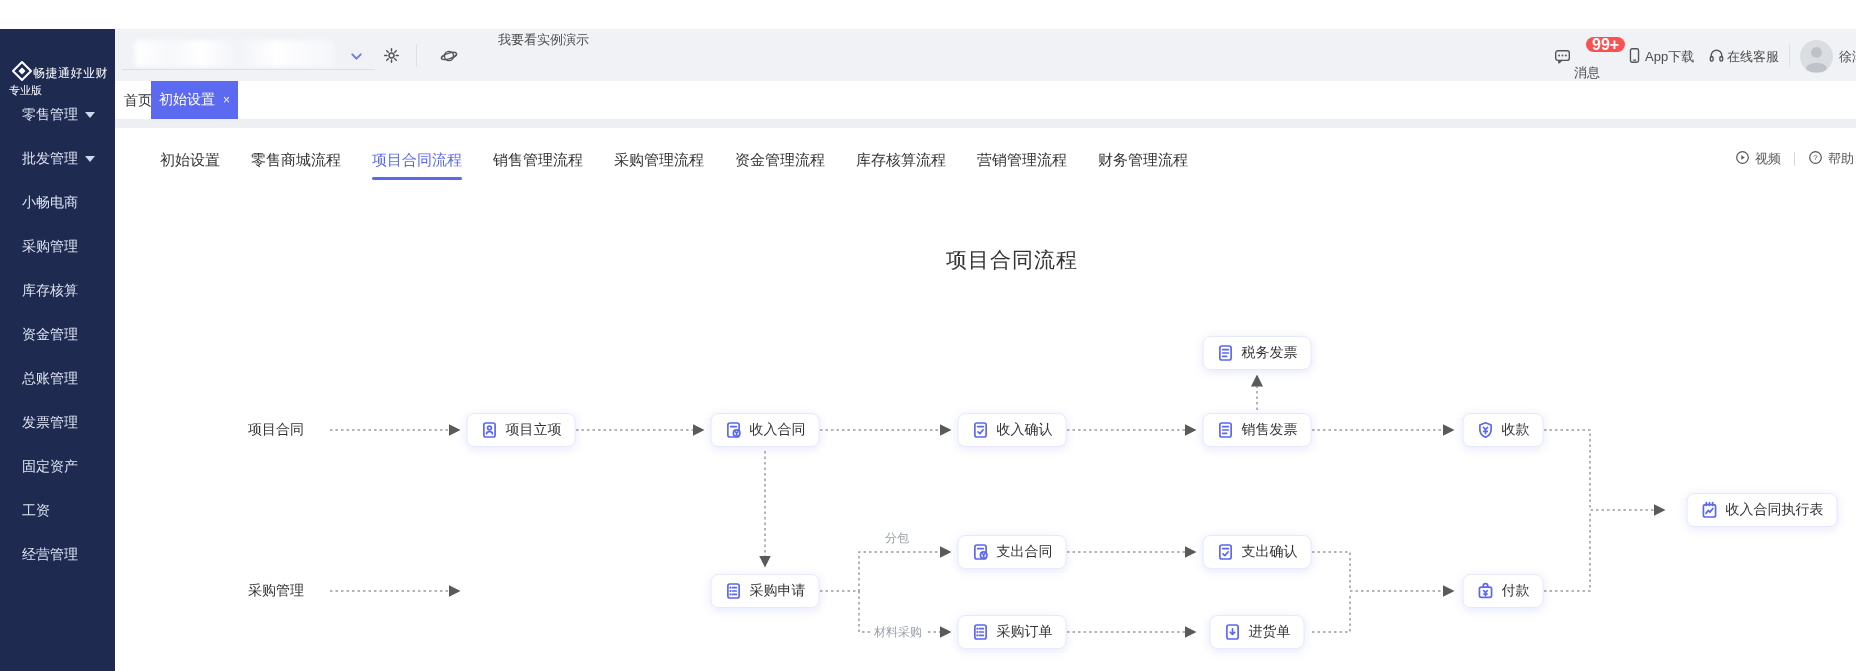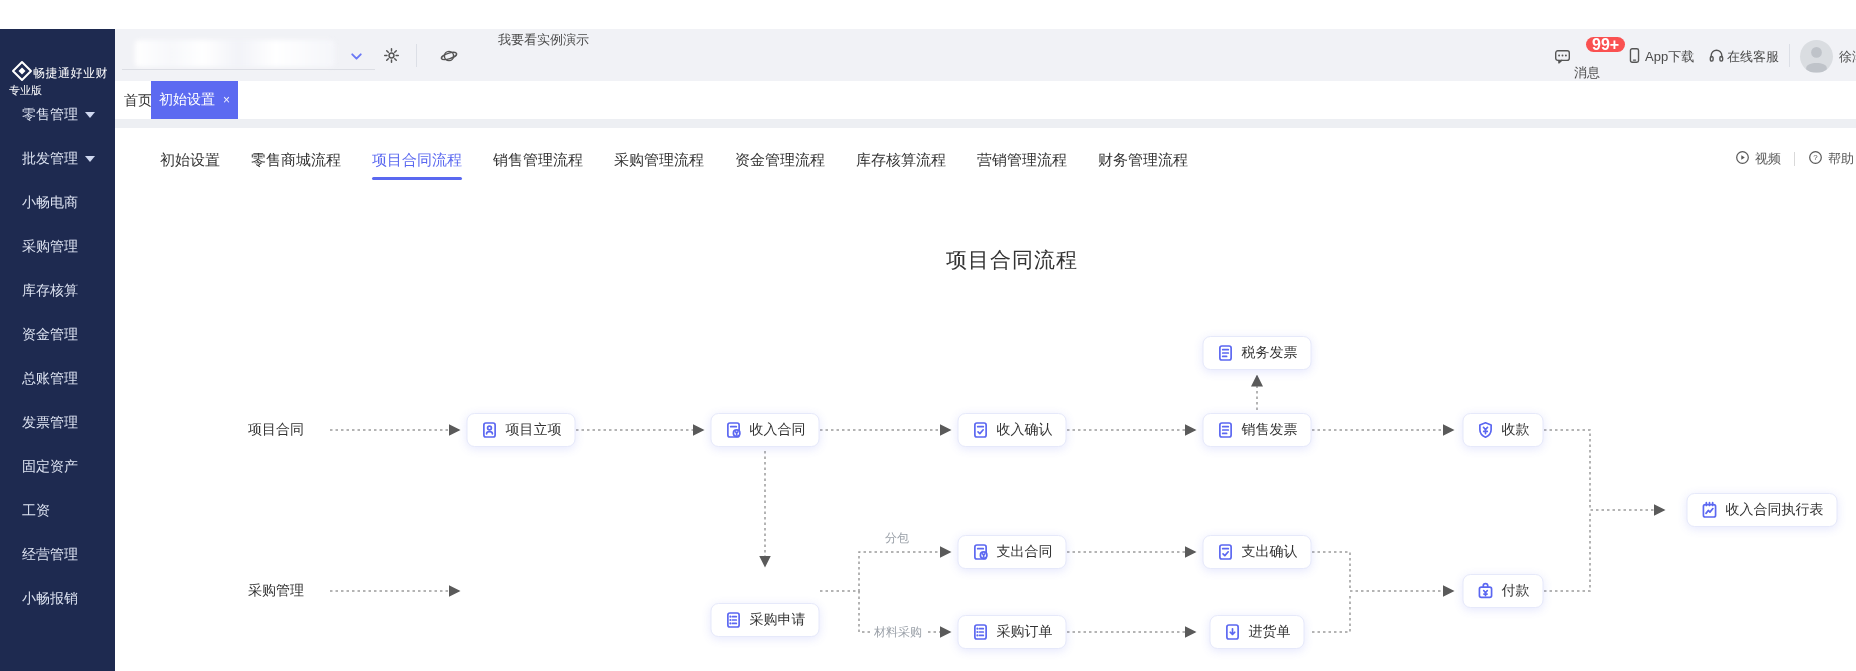--- a/index.html
+++ b/index.html
@@ -101,23 +101,20 @@
           <span>发票管理</span>
         </div>
         <div class="side-item">
           <span>固定资产</span>
         </div>
         <div class="side-item">
           <span>工资</span>
         </div>
         <div class="side-item">
           <span>经营管理</span>
-        </div>
-        <div class="side-item">
-          <span>小畅报销</span>
         </div>
       </nav>
   </aside>
 
   <header class="topbar"></header>
   <div class="blur-co"></div>
   <div class="search-underline"></div>
   <span class="tb-ic" style="left:348px;top:48px;">
     <svg width="17" height="17" viewBox="0 0 16 16" fill="none" stroke="#6a78f5" stroke-width="1.8" stroke-linecap="round" stroke-linejoin="round">
         <path d="M4 6l4 4 4-4"></path>
@@ -287,21 +284,21 @@
       </div>
       <div class="fnode" style="left: 1257px; top: 353px;">
         <span>
           <svg width="18" height="18" viewBox="0 0 16 16" fill="none" stroke="#5b67f1" stroke-width="1.5" stroke-linecap="round" stroke-linejoin="round">
             <rect x="3" y="1.8" width="10" height="12.4" rx="1.8"></rect>
             <path d="M5.5 5h5M5.5 8h5M5.5 11h3.5"></path>
           </svg>
         </span>
         <span>税务发票</span>
       </div>
-      <div class="fnode" style="left: 765px; top: 620px;">
+      <div class="fnode" style="left: 765px; top: 591px;">
         <span>
           <svg width="18" height="18" viewBox="0 0 16 16" fill="none" stroke="#5b67f1" stroke-width="1.5" stroke-linecap="round" stroke-linejoin="round">
             <rect x="3" y="1.8" width="10" height="12.4" rx="1.8"></rect>
             <path d="M7 5h3.5M7 8h3.5M7 11h3.5"></path>
             <path d="M5.2 5h.01M5.2 8h.01M5.2 11h.01" stroke-width="1.8"></path>
           </svg>
         </span>
         <span>采购申请</span>
       </div>
       <div class="fnode" style="left: 1012px; top: 552px;">

